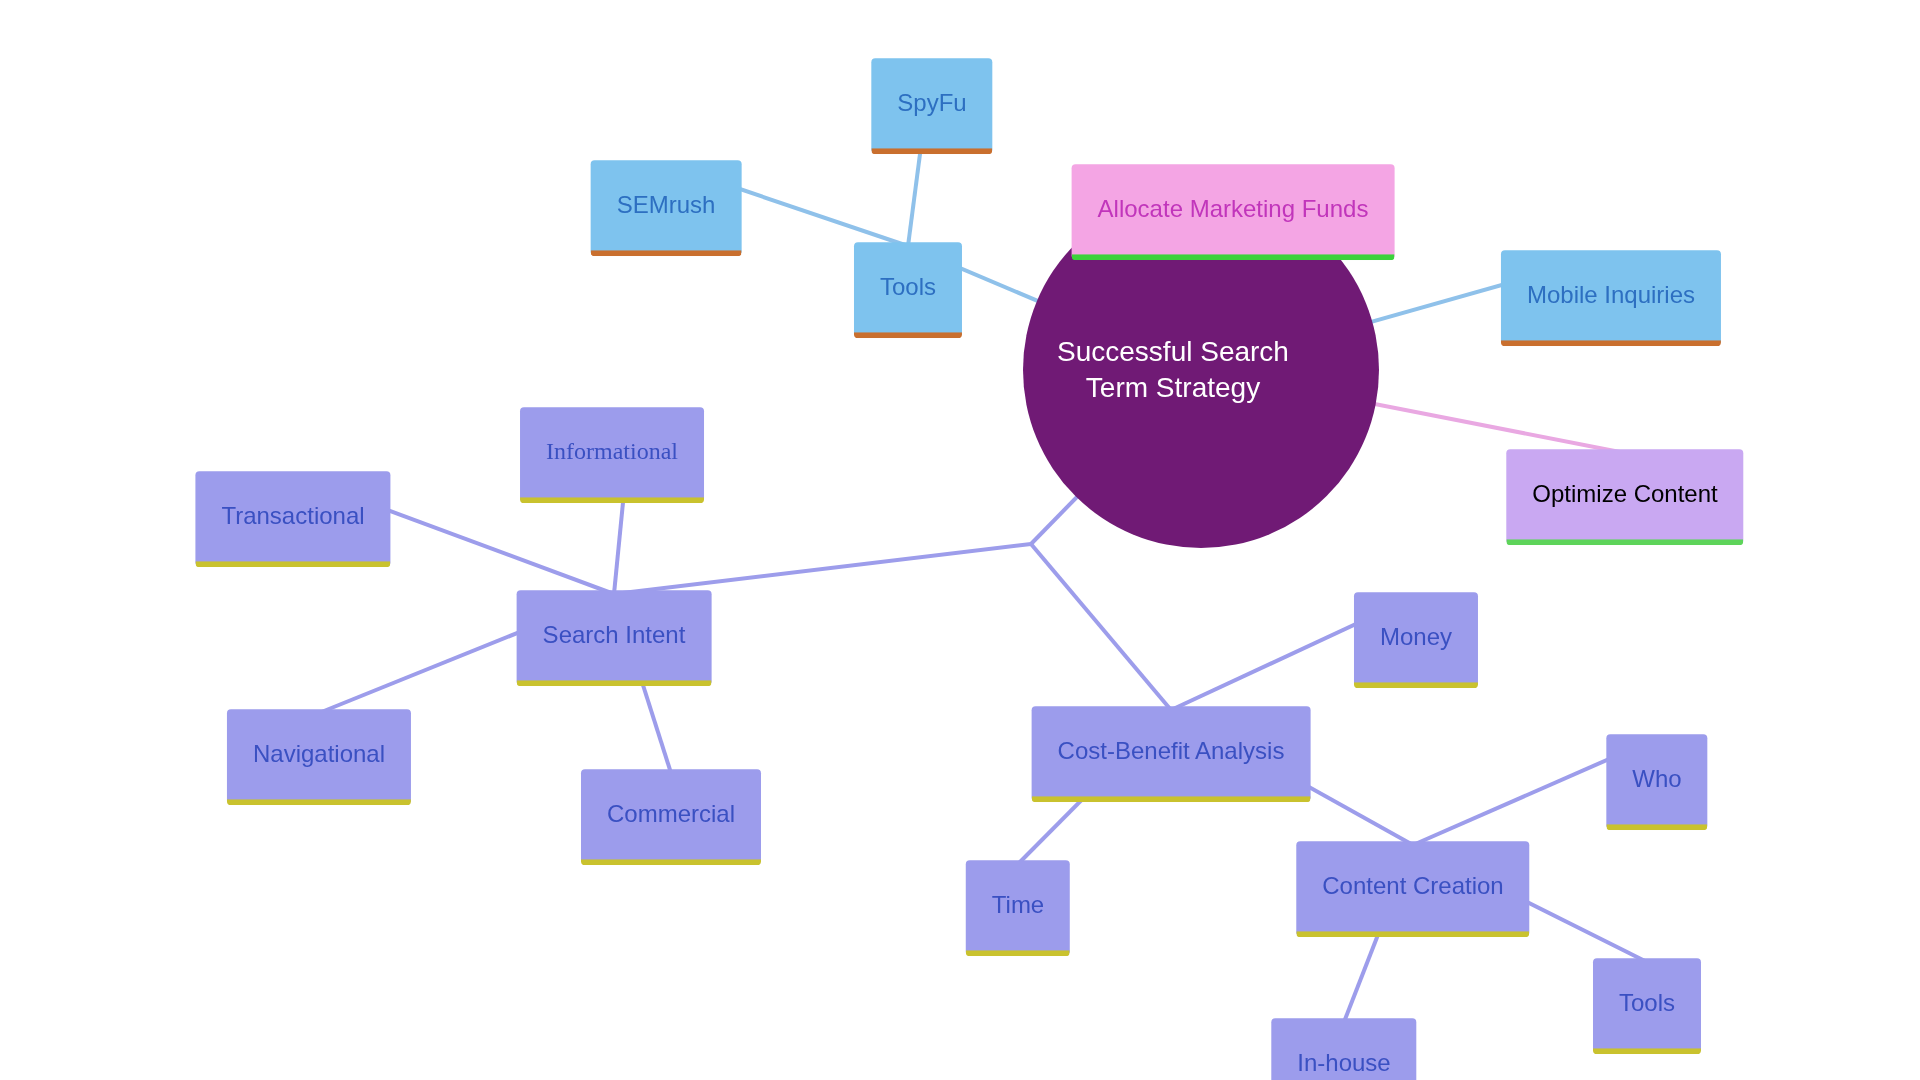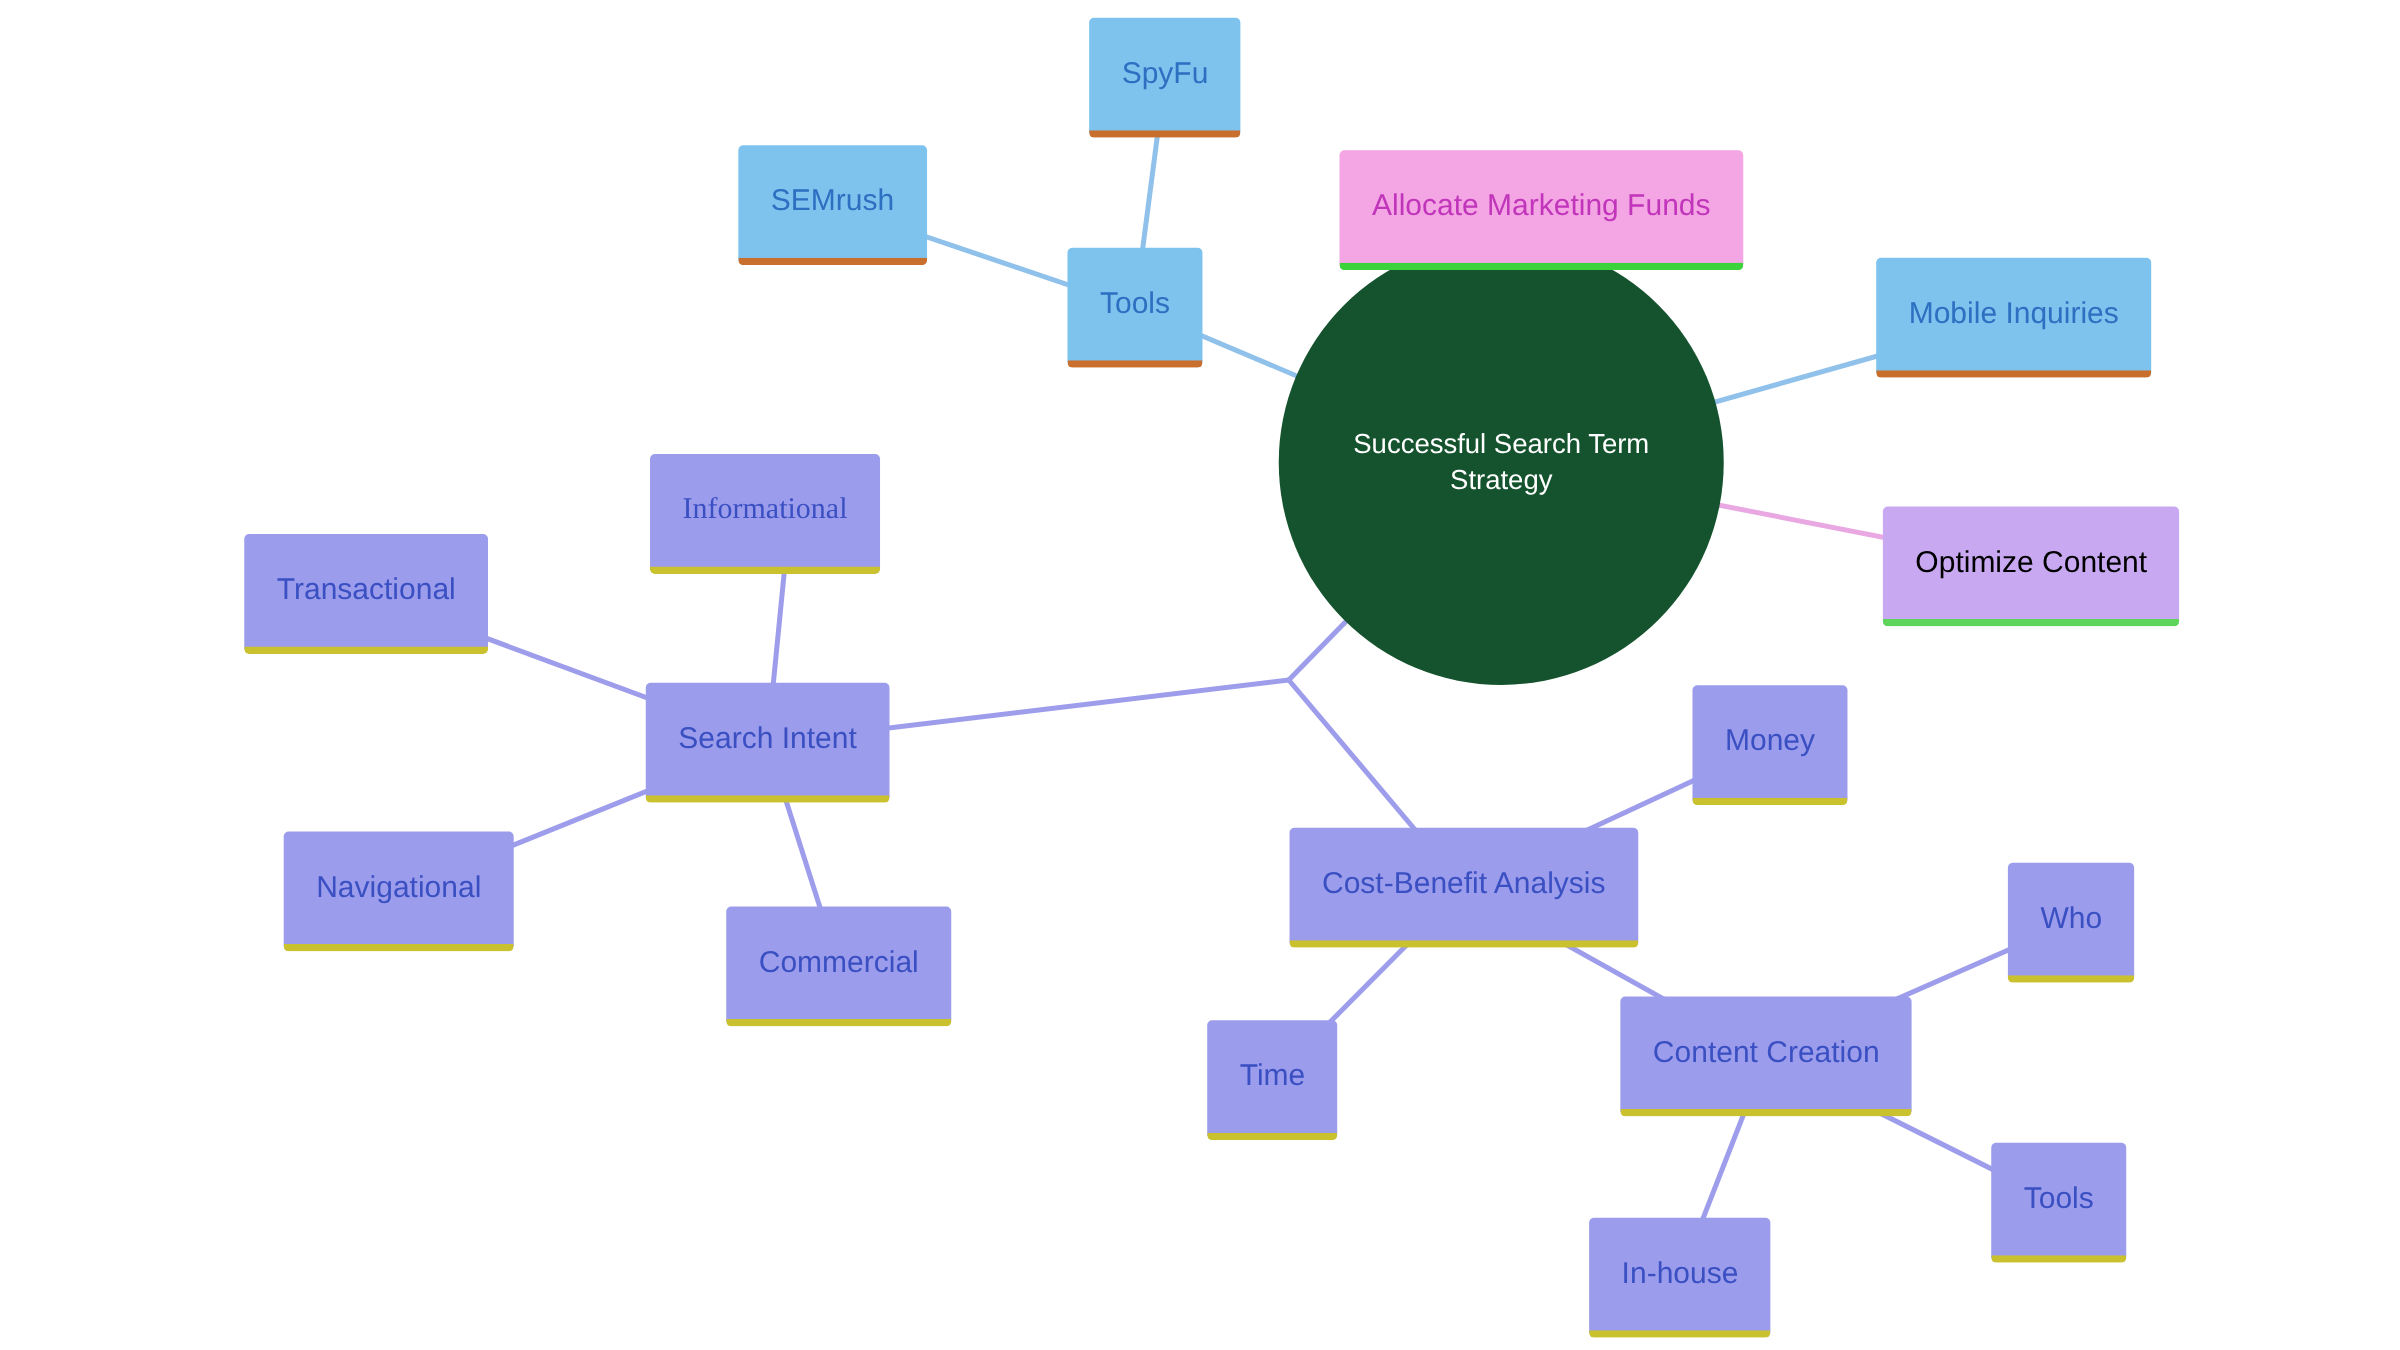--- a/index.html
+++ b/index.html
@@ -23,20 +23,21 @@
   }
   .node {
     position: absolute;
     transform: translate(-50%, -50%);
     white-space: nowrap;
     padding: 31px 26px;
     font-size: 24px;
     border-radius: 4px;
     text-align: center;
     line-height: 1.15;
+    margin-top: 44px;
   }
   .node-blue {
     background: #7EC3EE;
     color: #2D6FC1;
     border-bottom: 6px solid #C96F2E;
   }
   .node-pink {
     background: #F4A5E4;
     color: #C135BB;
     border-bottom: 6px solid #3BD23B;
@@ -52,27 +53,26 @@
     border-bottom: 6px solid #C9C22E;
   }
   .center-circle {
     position: absolute;
     left: 1201px;
     top: 370px;
     width: 356px;
     height: 356px;
     transform: translate(-50%, -50%);
     border-radius: 50%;
-    background: #14532d;
+    background: #701a75;
     color: #FFFFFF;
     display: flex;
     align-items: center;
-    justify-content: center;
     text-align: center;
-    font-size: 22px;
+    font-size: 28px;
     line-height: 1.3;
   }
   .center-circle span {
     display: block;
     max-width: 300px;
   }
 </style>
 </head>
 <body>
 

